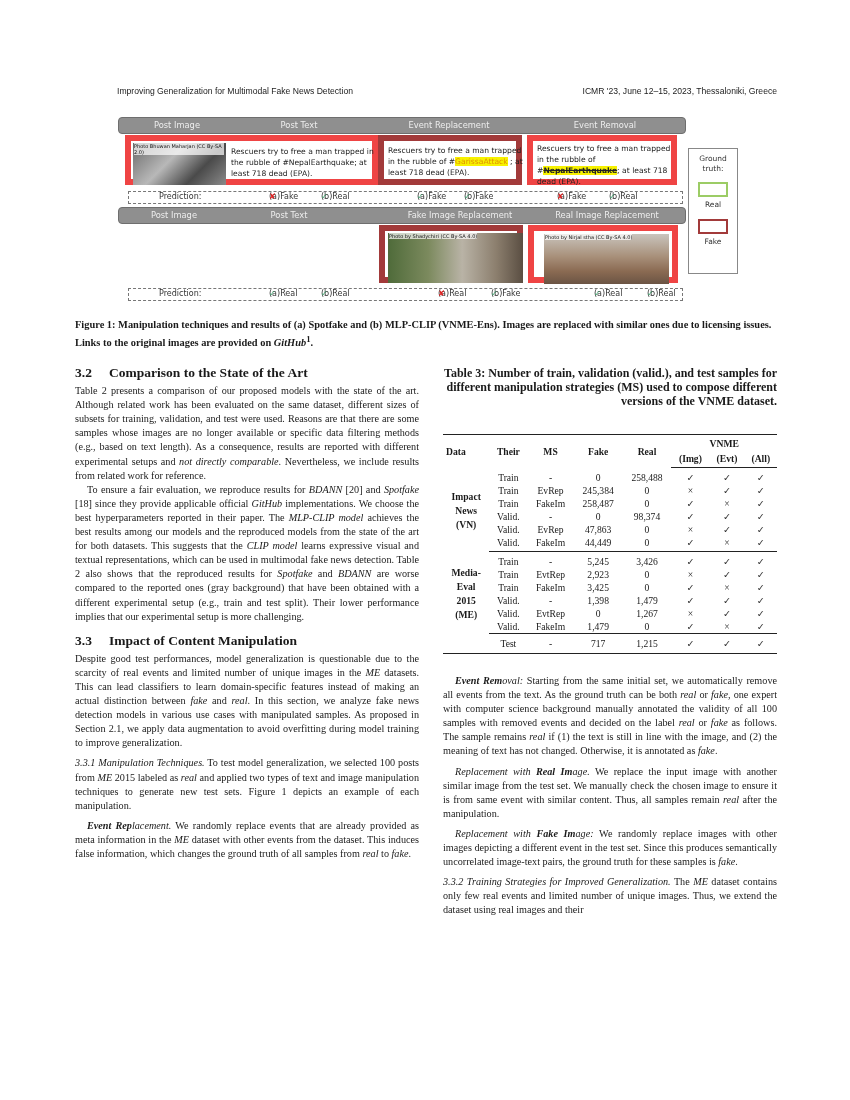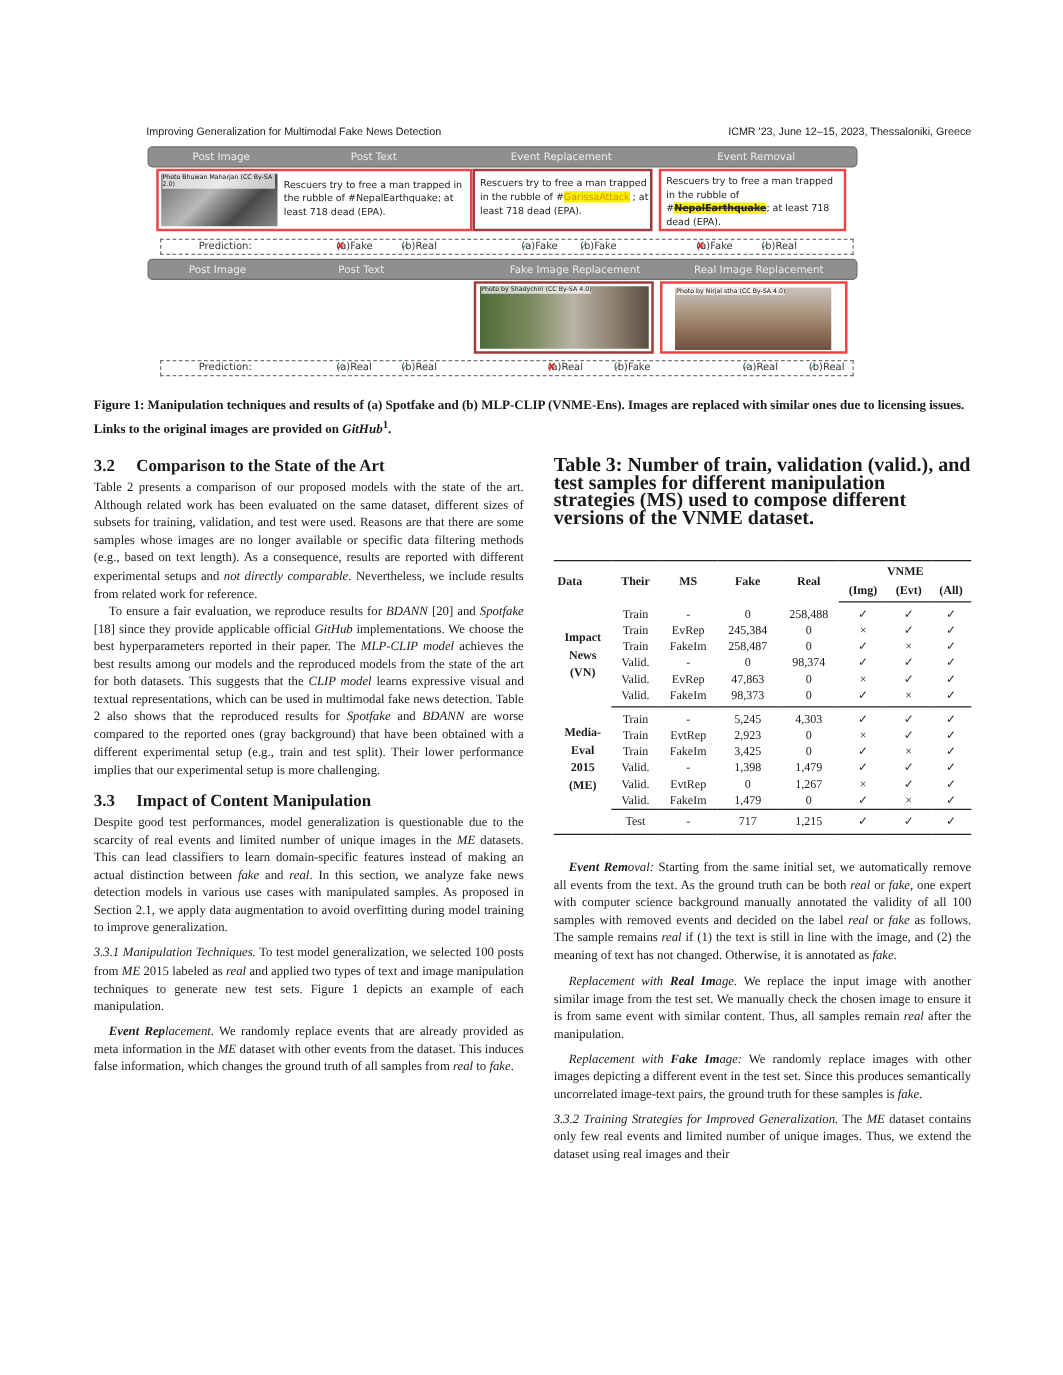--- a/index.html
+++ b/index.html
@@ -1,29 +1,29 @@
 <!DOCTYPE html>
 <html><head>
 <meta charset="utf-8">
 <style>
   html, body { margin:0; padding:0; background:#fff; }
   body { width:850px; height:1100px; position:relative; overflow:hidden; color:#1a1a1a;
          font-family:"Liberation Serif", serif; }
-  .hdr { position:absolute; top:100px; font-family:"Liberation Sans", sans-serif; font-size:8.6px; color:#222;padding-left:42px; }
+  .hdr { position:absolute; top:86px; font-family:"Liberation Sans", sans-serif; font-size:8.6px; color:#222;padding-left:42px; }
   .hdr.left { left:75px; }
   .hdr.right { right:73px; }
 
   
   .fig { position:absolute; left:118px; top:116px; width:676px; height:190px; font-family:"DejaVu Sans", sans-serif; }
   .band { position:absolute; left:0; width:566px; height:15px; background:#8f8f8f; border:1px solid #6e6e6e; border-radius:4px;
           color:#eee; font-size:8.3px; }
   .band span { position:absolute; top:2px; transform:translateX(-50%); white-space:nowrap; }
   .band1 { top:1px; }
   .band2 { top:91px; }
-  .card { position:absolute; border:2px solid #ef4444; background:#fff; box-sizing:border-box; }
+  .card { position:absolute; border:6px solid #ef4444; background:#fff; box-sizing:border-box; }
   .card.fake { border-color:#a23a3a; }
   .card .txt { position:absolute; font-size:7.6px; line-height:11px; color:#222; }
   .photo { position:absolute; overflow:hidden; }
   .photo .credit { position:absolute; top:0; left:1px; font-size:5px; color:#111; background:rgba(255,255,255,0.7); line-height:6px; white-space:nowrap; }
   .hl { background:#f7f200; color:#e29000; }
   .hl2 { background:#f7f200; text-decoration:line-through; font-weight:bold; }
   .pred { position:absolute; left:10px; width:553px; height:11px; border:1.2px dashed #777; font-size:8px; color:#333; }
   .pred span { position:absolute; top:0px; white-space:nowrap;margin-left:16px; }
   .ok { color:#3aa36b; font-weight:bold; }
   .bad { color:#e02020; font-weight:bold; }
@@ -37,21 +37,21 @@
 
   
   .col { position:absolute; font-size:10.2px; line-height:14.1px; text-align:justify; }
   .col.l { left:75px; top:366px; width:344px; }
   .col.r { left:443px; top:366px; width:334px; }
   h2 { font-size:13.5px; margin:0 0 4px 0; font-weight:bold; }
   h2 .num { display:inline-block; width:34px; }
   p { margin:0; }
   .ind { text-indent:12px; }
   .gap { margin-top:6px; }
-  .tcap { font-weight:bold; font-size:16px; line-height:14px; text-align:left; }
+  .tcap { font-weight:bold; font-size:12px; line-height:14px; text-align:right; }
 
   table { border-collapse:collapse; width:334px; margin-top:26px; font-size:9.6px; line-height:13px; }
   table th { font-weight:bold; padding:2px 3px; text-align:center; }
   table td { text-align:center; padding:0 3px; }
   thead tr.top th { border-top:1.6px solid #222; }
   thead tr.last th { border-bottom:1px solid #222; }
   tbody.sec1 tr:first-child td { padding-top:3px; }
   tbody.sec1 tr:last-child td { padding-bottom:2px; border-bottom:1px solid #222; }
   tbody.sec2 tr:first-child td { padding-top:3px; }
   tr.testrow td { border-top:1px solid #222; border-bottom:1.6px solid #222; padding:3px 3px; }
@@ -156,20 +156,27 @@
     <span style="left:433px">
         <span>(a)Real</span>
         <span class="ok">✓</span>
       </span>
     <span style="left:486px">
         <span>(b)Real</span>
         <span class="ok">✓</span>
       </span>
   </div>
 
+  <div class="legend">
+    <div class="t">Ground truth:</div>
+    <div class="swatch"></div>
+    <div>Real</div>
+    <div class="swatch f"></div>
+    <div>Fake</div>
+  </div>
 </div>
 
 <div class="caption"><span>Figure 1: Manipulation techniques and results of (a) Spotfake and (b) MLP-CLIP (VNME-Ens). Images are replaced with similar ones due to licensing issues. Links to the original images are provided on </span><i>GitHub</i><sup>1</sup><span>.</span></div>
 
 <div class="col l">
   <h2><span class="num">3.2</span><span>Comparison to the State of the Art</span></h2>
   <p><span>Table 2 presents a comparison of our proposed models with the state of the art. Although related work has been evaluated on the same dataset, different sizes of subsets for training, validation, and test were used. Reasons are that there are some samples whose images are no longer available or specific data filtering methods (e.g., based on text length). As a consequence, results are reported with different experimental setups and </span><i>not directly comparable</i><span>. Nevertheless, we include results from related work for reference.</span></p>
   <p class="ind"><span>To ensure a fair evaluation, we reproduce results for </span><i>BDANN</i><span> [20] and </span><i>Spotfake</i><span> [18] since they provide applicable official </span><i>GitHub</i><span> implementations. We choose the best hyperparameters reported in their paper. The </span><i>MLP-CLIP model</i><span> achieves the best results among our models and the reproduced models from the state of the art for both datasets. This suggests that the </span><i>CLIP model</i><span> learns expressive visual and textual representations, which can be used in multimodal fake news detection. Table 2 also shows that the reproduced results for </span><i>Spotfake</i><span> and </span><i>BDANN</i><span> are worse compared to the reported ones (gray background) that have been obtained with a different experimental setup (e.g., train and test split). Their lower performance implies that our experimental setup is more challenging.</span></p>
 
   <h2 style="margin-top:10px"><span class="num">3.3</span><span>Impact of Content Manipulation</span></h2>
@@ -243,39 +250,39 @@
           <td>EvRep</td>
           <td>47,863</td>
           <td>0</td>
           <td class="sym">×</td>
           <td class="sym">✓</td>
           <td class="sym">✓</td>
         </tr>
         <tr>
           <td>Valid.</td>
           <td>FakeIm</td>
-          <td>98,373</td>
+          <td>44,449</td>
           <td>0</td>
           <td class="sym">✓</td>
           <td class="sym">×</td>
           <td class="sym">✓</td>
         </tr>
       </tbody>
     <tbody class="sec2" id="tb-me">
         <tr>
           <td class="grp" rowspan="6">
             <div>Media-</div>
             <div>Eval</div>
             <div>2015</div>
             <div>(ME)</div>
           </td>
           <td>Train</td>
           <td>-</td>
           <td>5,245</td>
-          <td>4,303</td>
+          <td>3,426</td>
           <td class="sym">✓</td>
           <td class="sym">✓</td>
           <td class="sym">✓</td>
         </tr>
         <tr>
           <td>Train</td>
           <td>EvtRep</td>
           <td>2,923</td>
           <td>0</td>
           <td class="sym">×</td>

